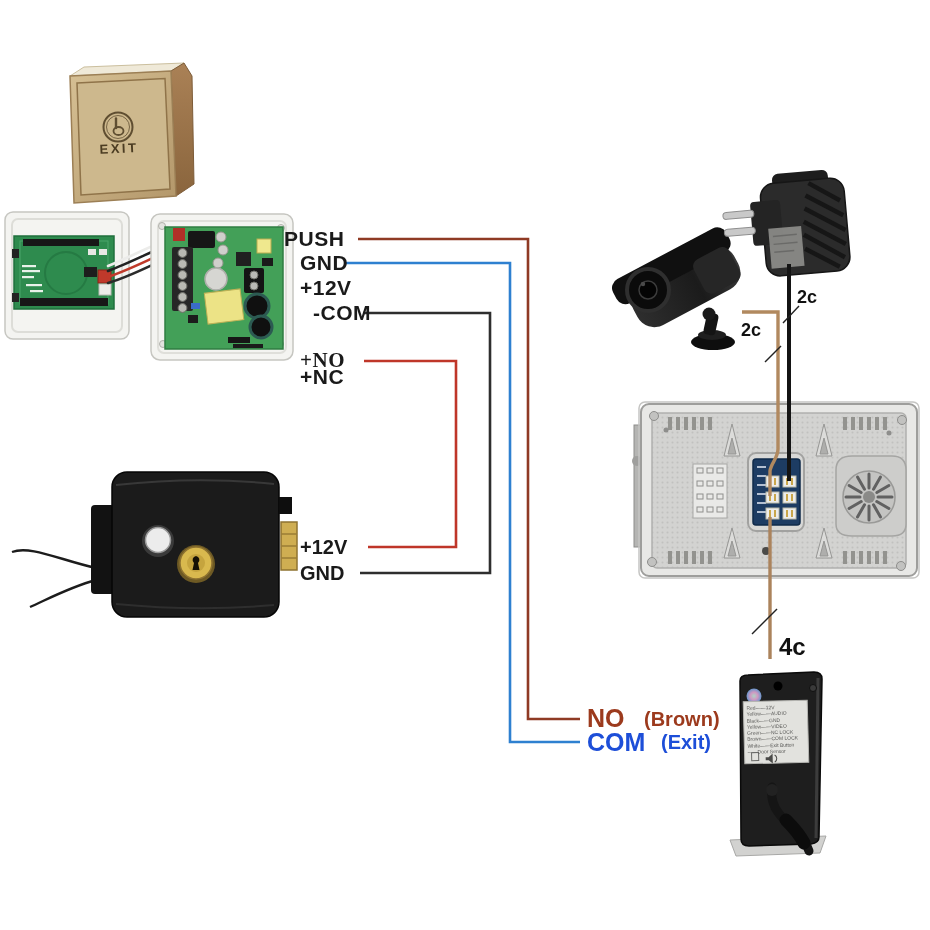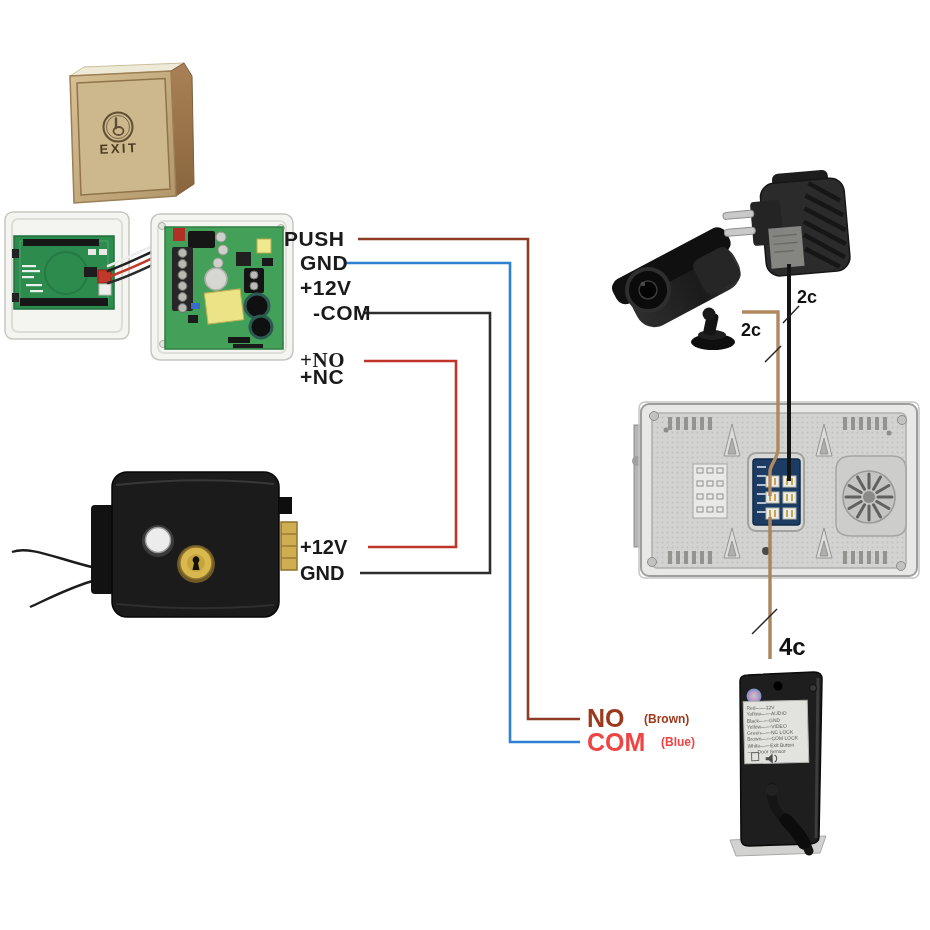--- a/index.html
+++ b/index.html
@@ -3,29 +3,29 @@
 <meta charset="utf-8">
 <style>
   html,body{margin:0;padding:0;background:#ffffff;}
   #canvas{position:relative;width:930px;height:930px;background:#ffffff;overflow:hidden;
           font-family:"Liberation Sans",sans-serif;}
   #art{position:absolute;left:0;top:0;}
   .lbl{position:absolute;font-weight:bold;font-size:21px;line-height:23px;color:#1a1a1a;
        white-space:nowrap;letter-spacing:0.5px;}
   .lbl-lock{position:absolute;font-weight:bold;font-size:20px;line-height:23px;color:#1a1a1a;white-space:nowrap;}
   .tag-big{position:absolute;font-weight:bold;font-size:25px;line-height:26px;white-space:nowrap;}
-  .tag-note{position:absolute;font-weight:bold;font-size:12px;line-height:18px;white-space:nowrap;}
+  .tag-note{position:absolute;font-weight:bold;font-size:20px;line-height:18px;white-space:nowrap;}
   .cable-tag{position:absolute;font-weight:bold;font-size:18px;line-height:26px;color:#111;white-space:nowrap;}
   .exit-text{position:absolute;left:95px;top:141px;width:48px;text-align:center;
        font-weight:bold;font-size:13px;letter-spacing:2.5px;color:#4b3c22;transform:rotate(-2.5deg);}
   .bell-label{position:absolute;left:747px;top:704px;width:60px;height:52px;overflow:hidden;
        transform:rotate(-1.5deg);color:#5a5a58;}
   .bell-label div{font-size:5px;line-height:6.3px;white-space:nowrap;font-family:"Liberation Sans",sans-serif;}
   .brown{color:#9c3a1d;}
-  .blue{color:#ef4444;text-align:right;}
+  .blue{color:#1d4ed8;text-align:right;}
 </style>
 </head>
 <body>
 
 <div id="canvas">
 
 <svg id="art" width="930" height="930" viewBox="0 0 930 930">
   <defs>
     <pattern id="ptex" width="5" height="5" patternUnits="userSpaceOnUse">
       <rect width="5" height="5" fill="#d3d3d1"></rect>
@@ -363,21 +363,21 @@
   <div class="lbl" style="left:313px;top:301px;">-COM</div>
   <div class="lbl" style="left:300px;top:325px;margin-top:40px;">+NC</div>
   <div class="lbl" style="left:300px;top:349px;font-family:Liberation Serif, serif;">+NO</div>
 
   <div class="lbl-lock" style="left:300px;top:536px;">+12V</div>
   <div class="lbl-lock" style="left:300px;top:562px;">GND</div>
 
   <div class="tag-big brown" style="left:587px;top:705px;">NO</div>
   <div class="tag-note brown" style="left:644px;top:710px;">(Brown)</div>
   <div class="tag-big blue" style="left:587px;top:729px;">COM</div>
-  <div class="tag-note blue" style="left:661px;top:733px;">(Blue)</div>
+  <div class="tag-note blue" style="left:661px;top:733px;">(Exit)</div>
 
   <div class="cable-tag" style="left:741px;top:317px;">2c</div>
   <div class="cable-tag" style="left:797px;top:284px;">2c</div>
   <div class="cable-tag" style="left:779px;top:634px;font-size:24px;">4c</div>
 
   <div class="bell-label">
     <div>Red——12V</div>
     <div>Yellow——AUDIO</div>
     <div>Black——GND</div>
     <div>Yellow——VIDEO</div>

